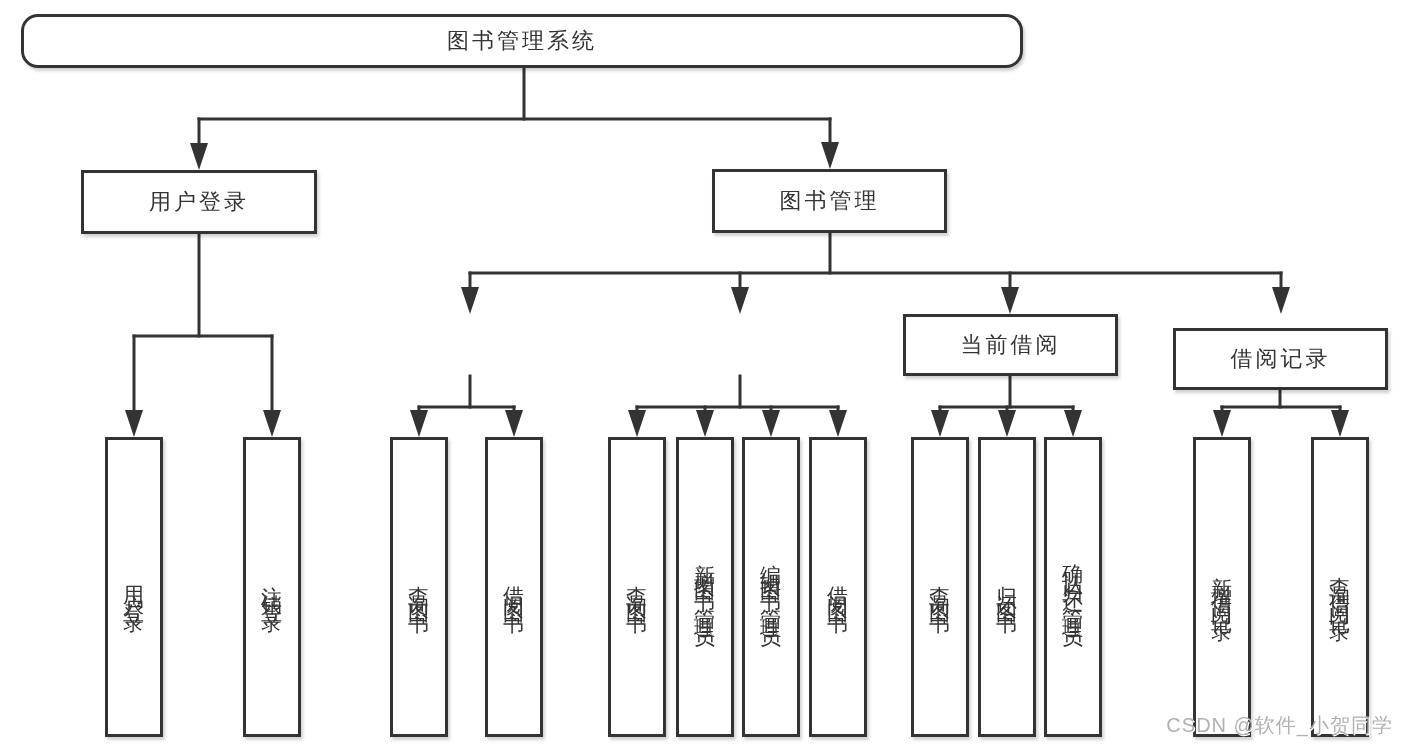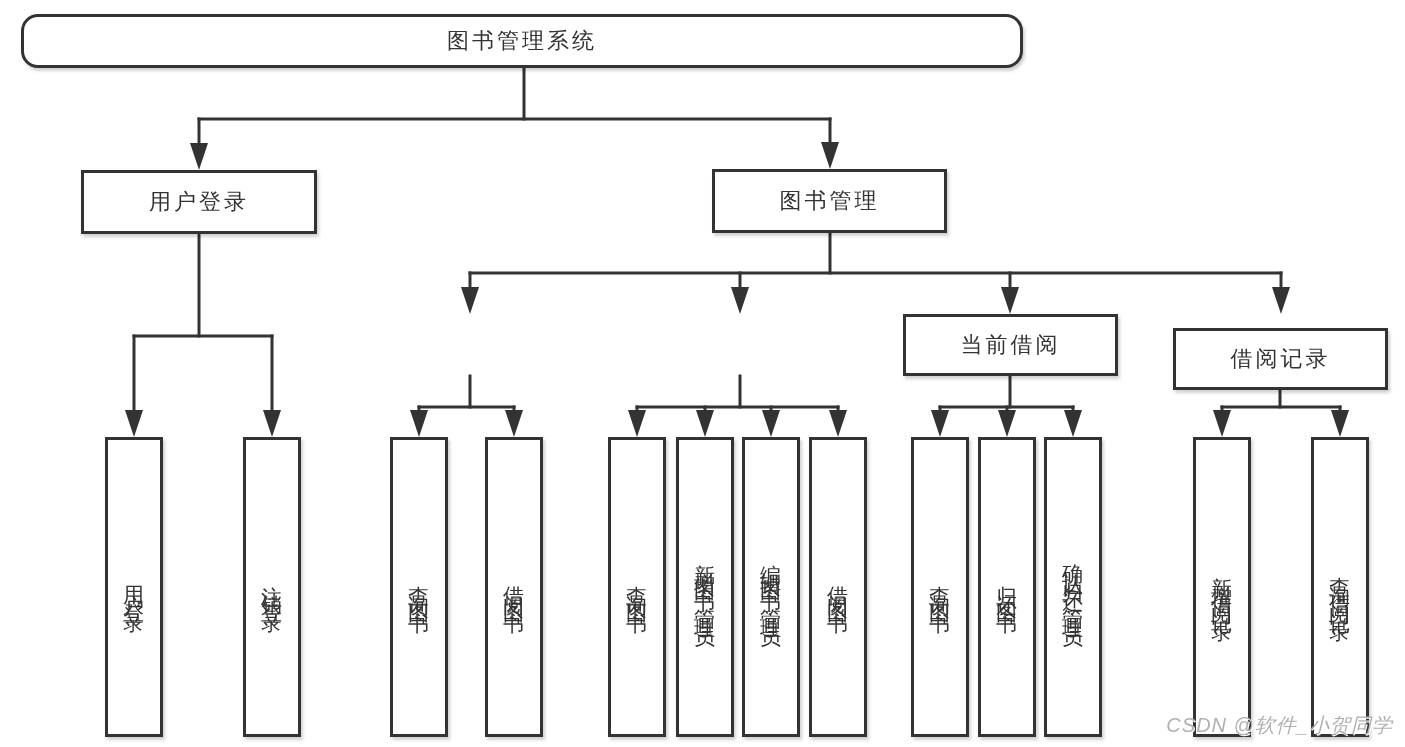--- a/index.html
+++ b/index.html
@@ -48,21 +48,20 @@
   }
   .watermark {
     position: absolute;
     right: 12px;
     bottom: 8px;
     font-size: 20px;
     letter-spacing: 1px;
     color: #b0b0b0;
     text-shadow: 1px 1px 0 #ffffff;
     white-space: nowrap;
-    font-style: italic;
   }
 </style>
 </head>
 <body>
 
 <div class="canvas">
 
   <svg class="connectors" viewBox="0 0 1405 747" xmlns="http://www.w3.org/2000/svg">
     <g stroke="#333333" stroke-width="3" fill="none" stroke-linecap="square">
 

